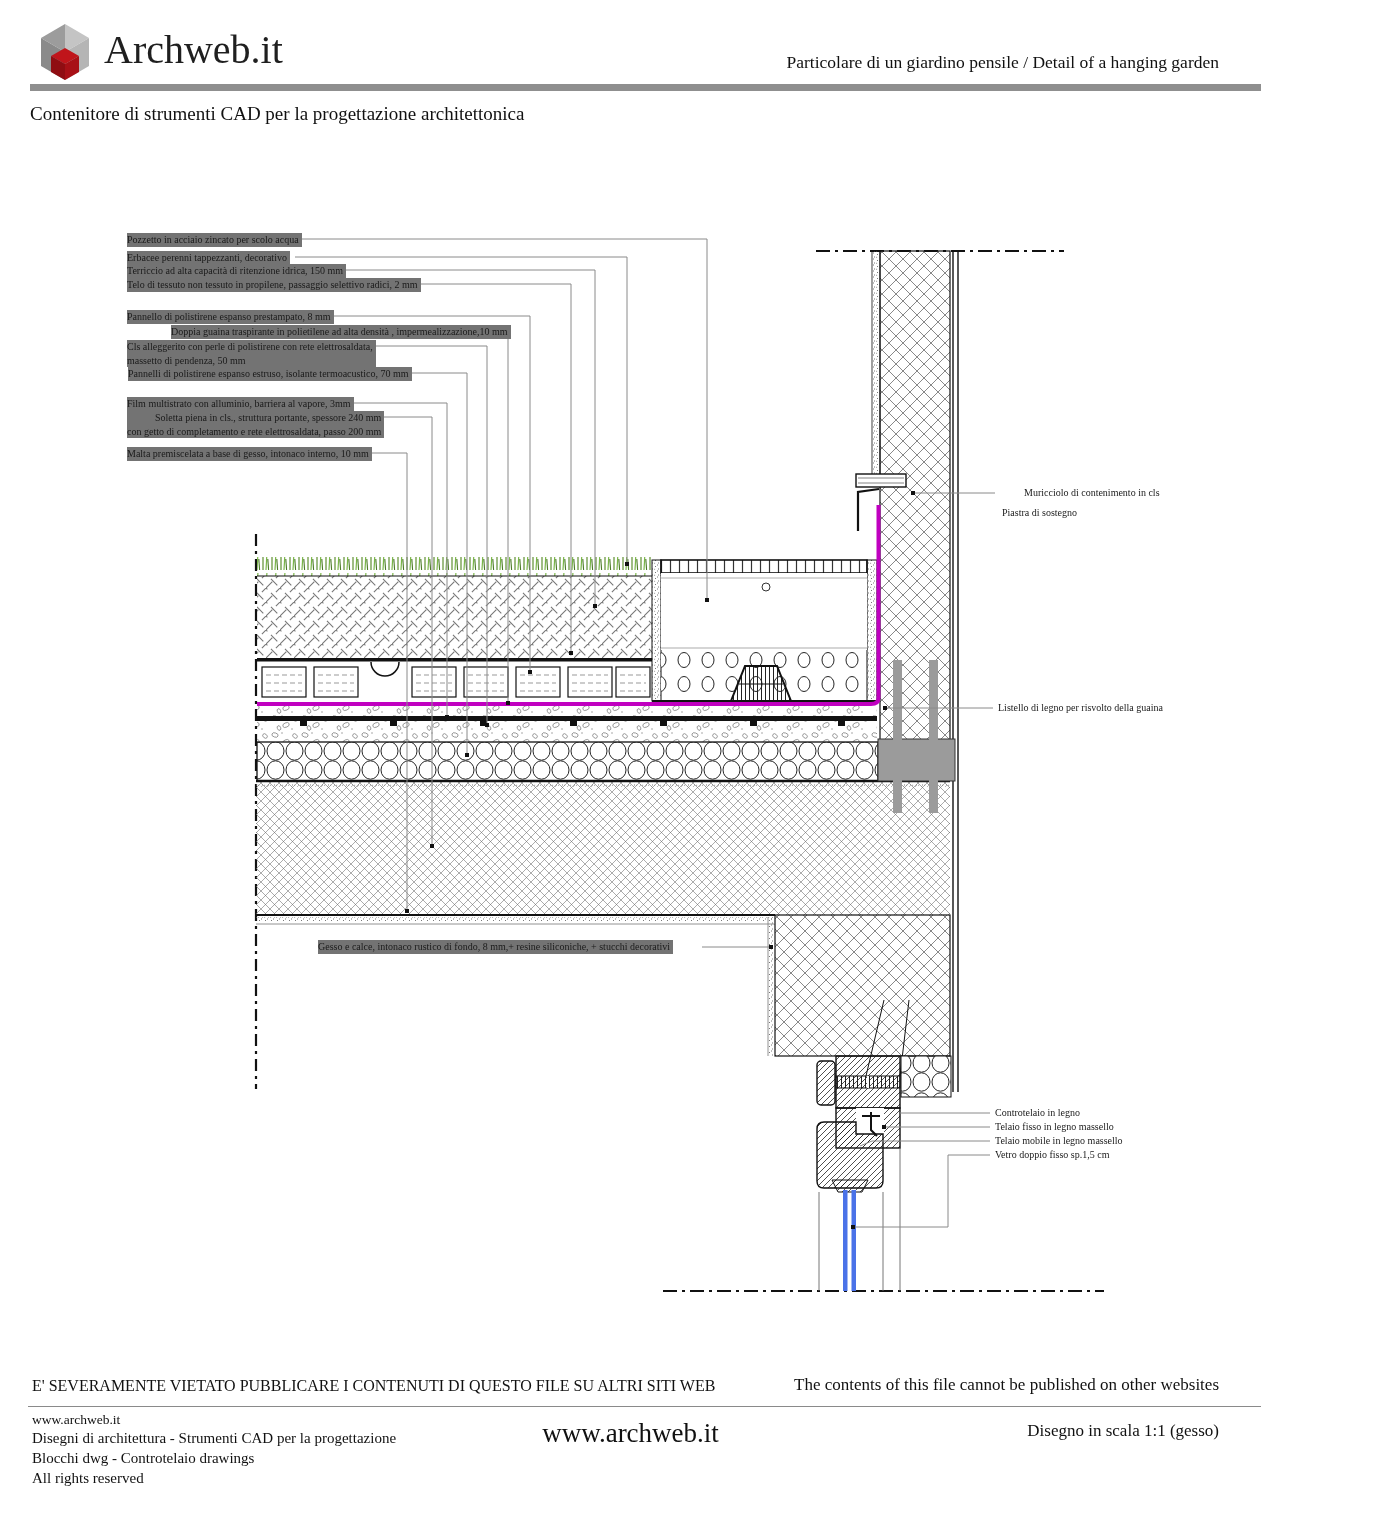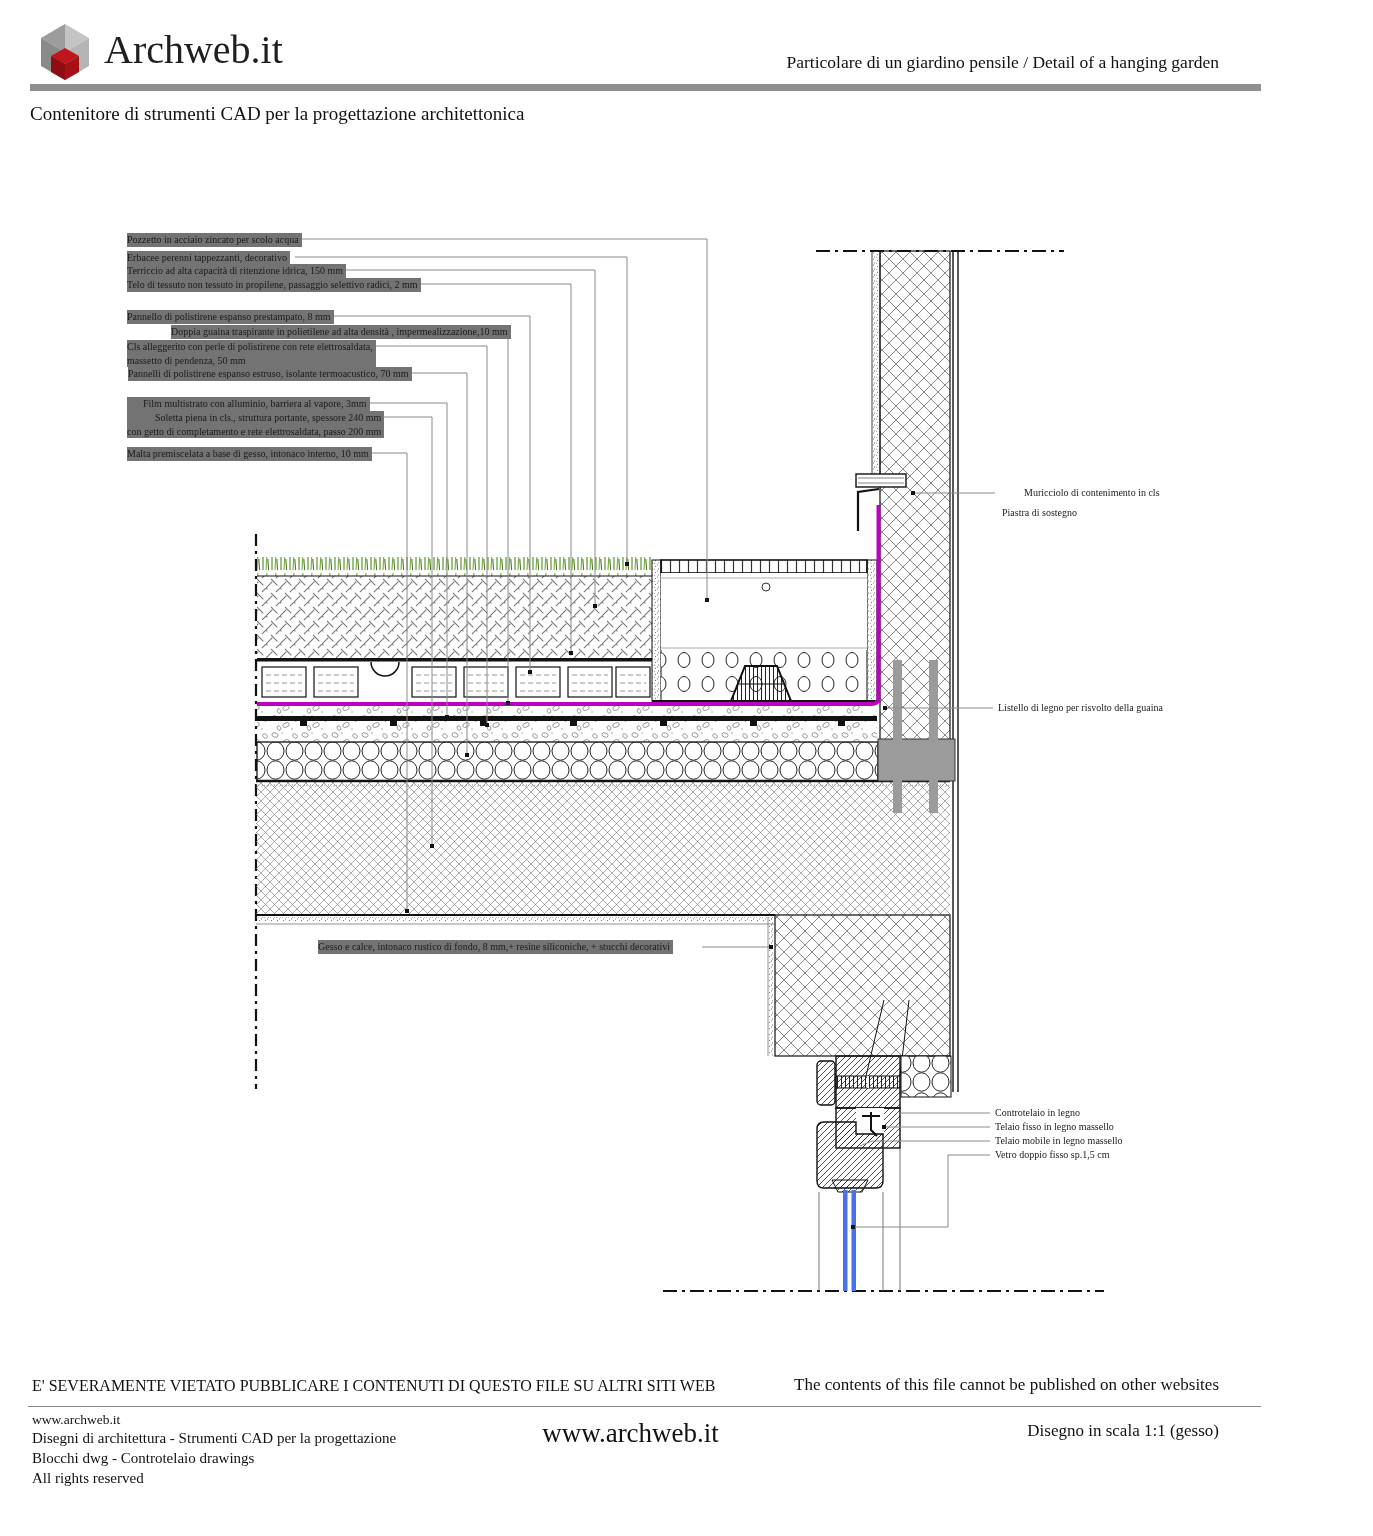--- a/index.html
+++ b/index.html
@@ -241,21 +241,21 @@
 
   <div class="lab bg" style="left:127px;top:233px;">Pozzetto in acciaio zincato per scolo acqua</div>
   <div class="lab bg" style="left:127px;top:251px;">Erbacee perenni tappezzanti, decorativo</div>
   <div class="lab bg" style="left:127px;top:264px;">Terriccio ad alta capacità di ritenzione idrica, 150 mm</div>
   <div class="lab bg" style="left:127px;top:278px;">Telo di tessuto non tessuto in propilene, passaggio selettivo radici, 2 mm</div>
   <div class="lab bg" style="left:127px;top:310px;">Pannello di polistirene espanso prestampato, 8 mm</div>
   <div class="lab bg" style="left:127px;top:325px;margin-left:44px;">Doppia guaina traspirante in polietilene ad alta densità , impermealizzazione,10 mm</div>
   <div class="lab bg" style="left:127px;top:340px;">Cls alleggerito con perle di polistirene con rete elettrosaldata,
 massetto di pendenza, 50 mm</div>
   <div class="lab bg" style="left:128px;top:367px;">Pannelli di polistirene espanso estruso, isolante termoacustico, 70 mm</div>
-  <div class="lab bg" style="left:127px;top:397px;padding-left:16px;">Film multistrato con alluminio, barriera al vapore, 3mm</div>
+  <div class="lab bg" style="left:127px;top:397px;">Film multistrato con alluminio, barriera al vapore, 3mm</div>
   <div class="lab bg" style="left:127px;top:411px;text-align:right;">Soletta piena in cls., struttura portante, spessore 240 mm
 con getto di completamento e rete elettrosaldata, passo 200 mm</div>
   <div class="lab bg" style="left:127px;top:447px;">Malta premiscelata a base di gesso, intonaco interno, 10 mm</div>
 
   <div class="lab" style="left:1000px;top:486px;padding-left:24px;">Muricciolo di contenimento in cls</div>
   <div class="lab" style="left:1002px;top:506px;">Piastra di sostegno</div>
   <div class="lab" style="left:998px;top:701px;">Listello di legno per risvolto della guaina</div>
   <div class="lab" style="left:995px;top:1106px;">Controtelaio in legno</div>
   <div class="lab" style="left:995px;top:1120px;">Telaio fisso in legno massello</div>
   <div class="lab" style="left:995px;top:1134px;">Telaio mobile in legno massello</div>

